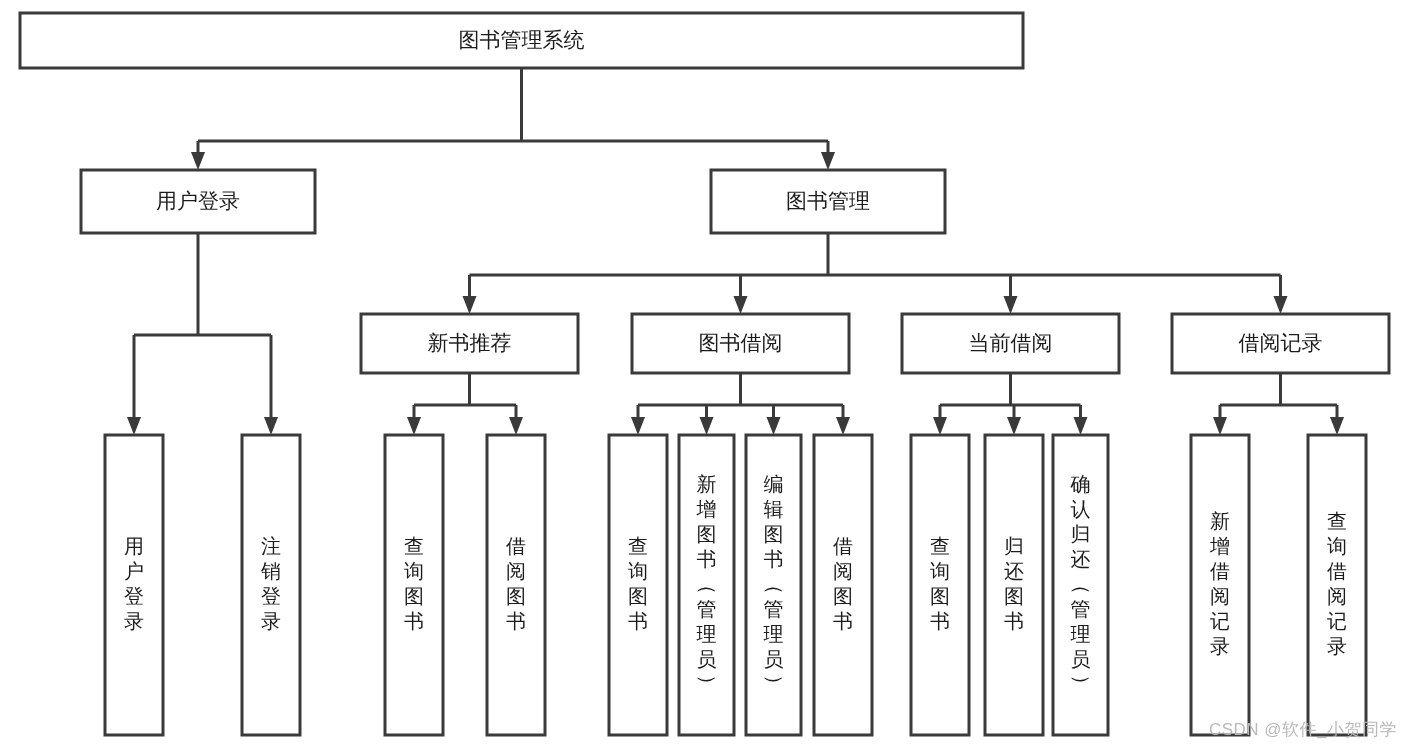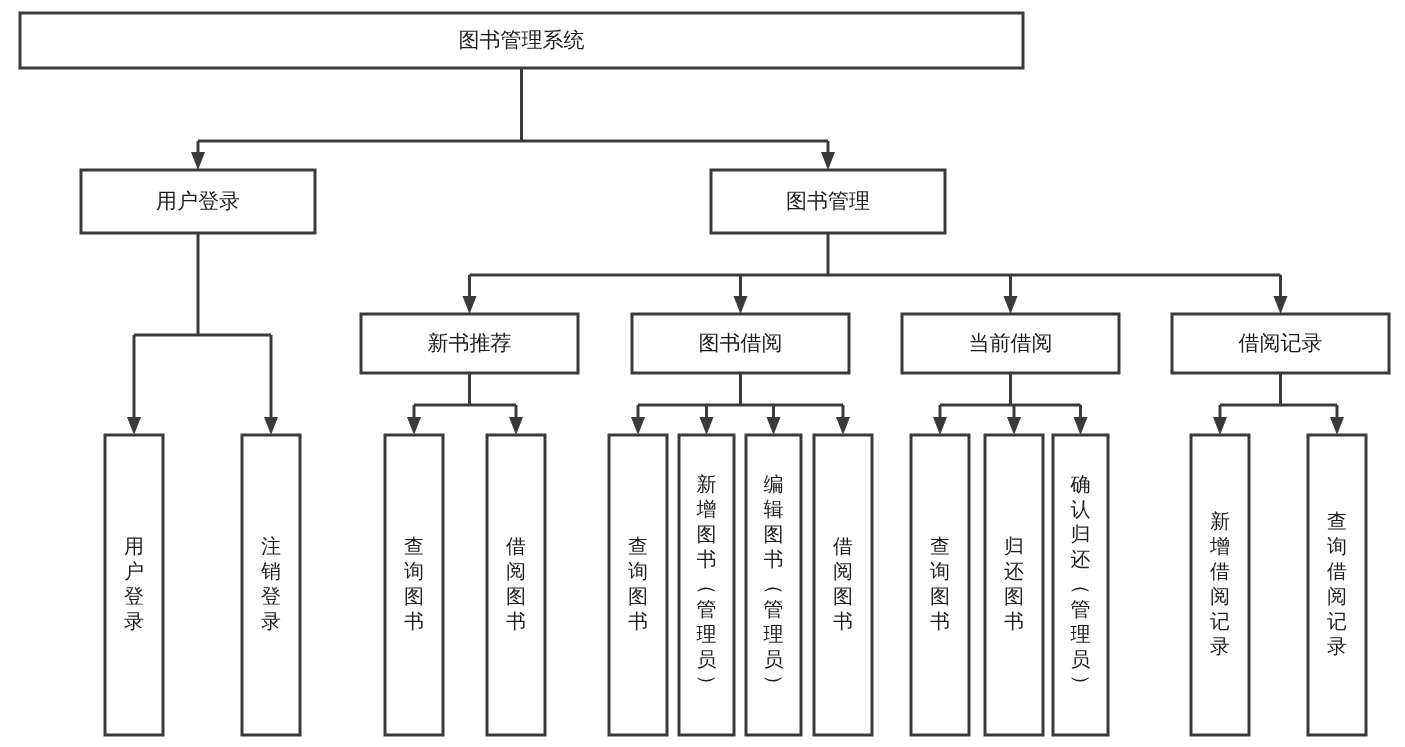--- a/index.html
+++ b/index.html
@@ -251,13 +251,14 @@
           <text x="1337" y="528" class="node-label-v">查</text>
           <text x="1337" y="553" class="node-label-v">询</text>
           <text x="1337" y="578" class="node-label-v">借</text>
           <text x="1337" y="603" class="node-label-v">阅</text>
           <text x="1337" y="628" class="node-label-v">记</text>
           <text x="1337" y="653" class="node-label-v">录</text>
         </g>
       </g>
   </svg>
 
+  <div class="watermark">CSDN @软件_小贺同学</div>
 </div>
 
 </body></html>

